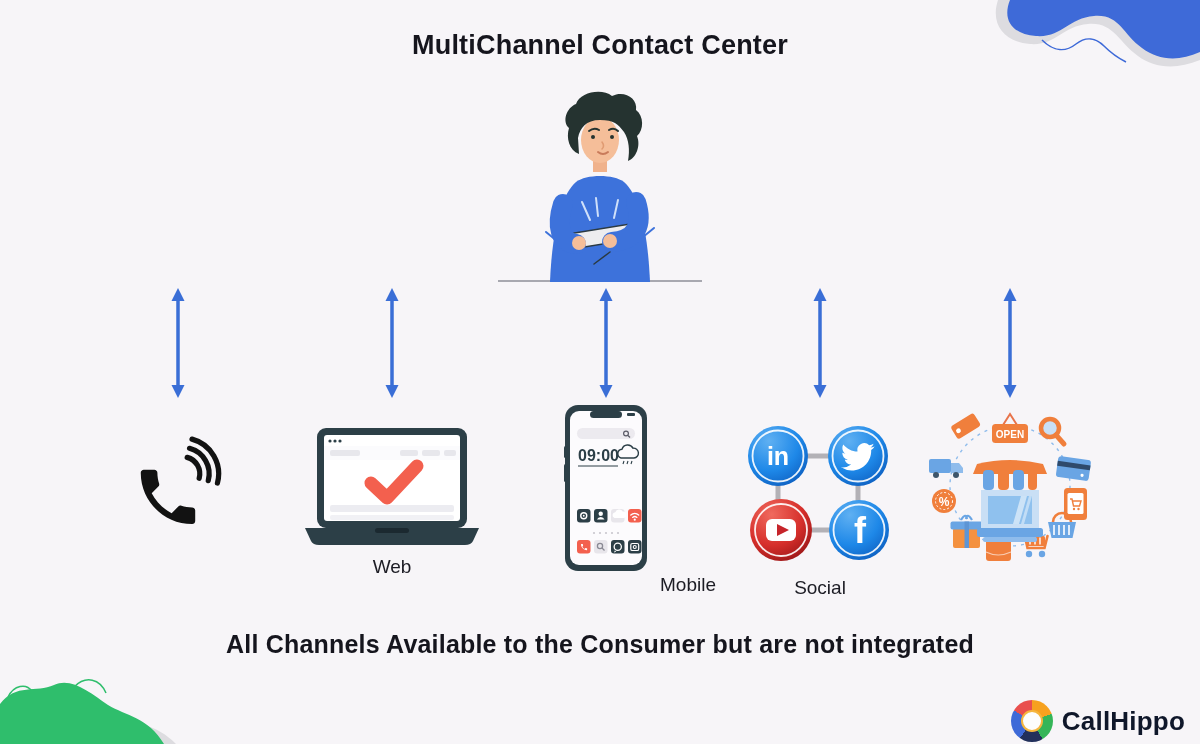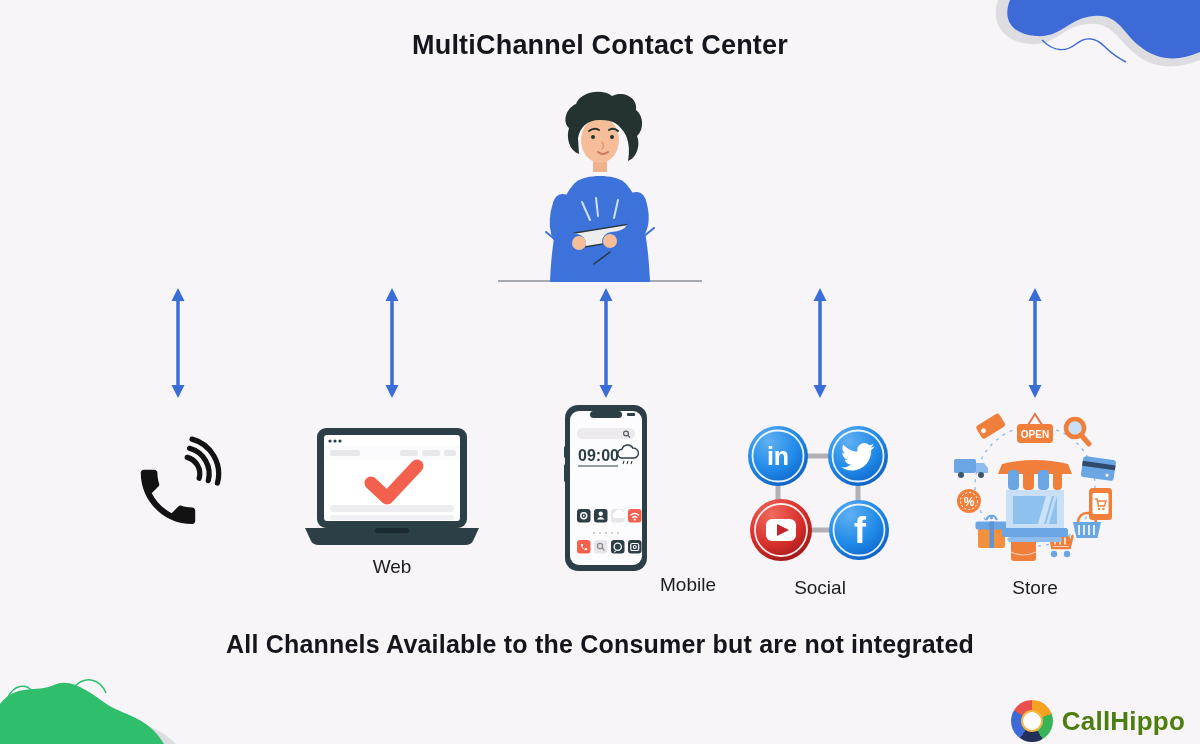--- a/index.html
+++ b/index.html
@@ -8,41 +8,41 @@
 
   .title{position:absolute;top:30px;left:0;width:100%;text-align:center;
          font-size:27px;font-weight:700;color:#15151D;letter-spacing:.2px;}
   .headline{position:absolute;top:630px;left:0;width:100%;text-align:center;
          font-size:25px;font-weight:700;color:#15151D;letter-spacing:.2px;}
 
   .person{position:absolute;left:490px;top:84px;width:220px;height:200px;}
 
   .channel{position:absolute;top:286px;width:220px;height:330px;}
   .ch-phone{left:68px;} .ch-web{left:282px;} .ch-mobile{left:496px;}
-  .ch-social{left:710px;} .ch-store{left:925px;}
+  .ch-social{left:710px;} .ch-store{left:900px;}
   .arrow{position:absolute;top:2px;left:50%;transform:translateX(-50%);}
   .icon{position:absolute;left:50%;transform:translateX(-50%);}
   .ch-phone .icon{top:150px;} .ch-web .icon{top:142px;} .ch-mobile .icon{top:118px;}
   .ch-social .icon{top:132px;} .ch-store .icon{top:120px;}
   .label{position:absolute;left:0;width:100%;text-align:center;
          font-size:19px;font-weight:500;color:#1C1C24;}
   .ch-phone .label,.ch-web .label{top:270px;}
   .ch-mobile .label{top:288px;text-align:right;}
   .ch-social .label,.ch-store .label{top:291px;}
 
   .blob-tr{position:absolute;top:0;right:0;width:250px;height:75px;}
   .blob-bl{position:absolute;bottom:0;left:0;width:220px;height:85px;}
 
   .logo{position:absolute;right:15px;top:700px;display:flex;align-items:center;gap:9px;}
   .logo-mark{width:42px;height:42px;border-radius:50%;position:relative;
     background:conic-gradient(from 0deg,#F6A11F 0deg 70deg,#35B558 70deg 150deg,
                #22305B 150deg 215deg,#3E6AD8 215deg 300deg,#E94F4E 300deg 360deg);}
   .logo-mark::after{content:'';position:absolute;inset:10px;border-radius:50%;
     background:#FDFDFD;border:2px solid #F5B63F;box-sizing:border-box;}
-  .logo-text{font-size:26px;font-weight:700;color:#4d7c0f;letter-spacing:.2px;}
+  .logo-text{font-size:26px;font-weight:700;color:#0f172a;letter-spacing:.2px;}
 </style>
 </head>
 <body>
 
 <div class="stage">
 
   <svg class="blob-tr" viewBox="0 0 250 75">
     <path d="M48,0 C40,24 54,42 80,44 C106,46 112,26 138,24 C164,22 168,42 188,56 C204,68 226,70 250,60 L250,0 Z" fill="#DDDCE0"></path>
     <path d="M60,0 C52,20 62,34 86,36 C112,38 118,18 144,16 C170,14 172,34 192,48 C208,60 228,62 250,52 L250,0 Z" fill="#3E6AD8"></path>
     <path d="M92,40 C104,52 116,52 126,44 C136,36 146,38 154,46 C161,53 168,58 176,62" stroke="#3E6AD8" stroke-width="1.5" fill="none"></path>
@@ -301,21 +301,20 @@
         <g>
           <rect x="58" y="64" width="11" height="20" rx="4" fill="#6AA5E4"></rect>
           <rect x="73" y="64" width="11" height="20" rx="4" fill="#F07F3C"></rect>
           <rect x="88" y="64" width="11" height="20" rx="4" fill="#6AA5E4"></rect>
           <rect x="103" y="64" width="9" height="20" rx="4" fill="#F07F3C"></rect>
         </g>
         <rect x="52" y="122" width="66" height="9" rx="2.5" fill="#6AA5E4"></rect>
         <rect x="58" y="131" width="54" height="5" rx="2" fill="#8FBCEC"></rect>
       </g>
     </svg>
-    <div class="label">Store</div>
   </div>
 
   <div class="headline">All Channels Available to the Consumer but are not integrated</div>
 
   <div class="logo">
     <div class="logo-mark"></div>
     <div class="logo-text">CallHippo</div>
   </div>
 
 </div>

